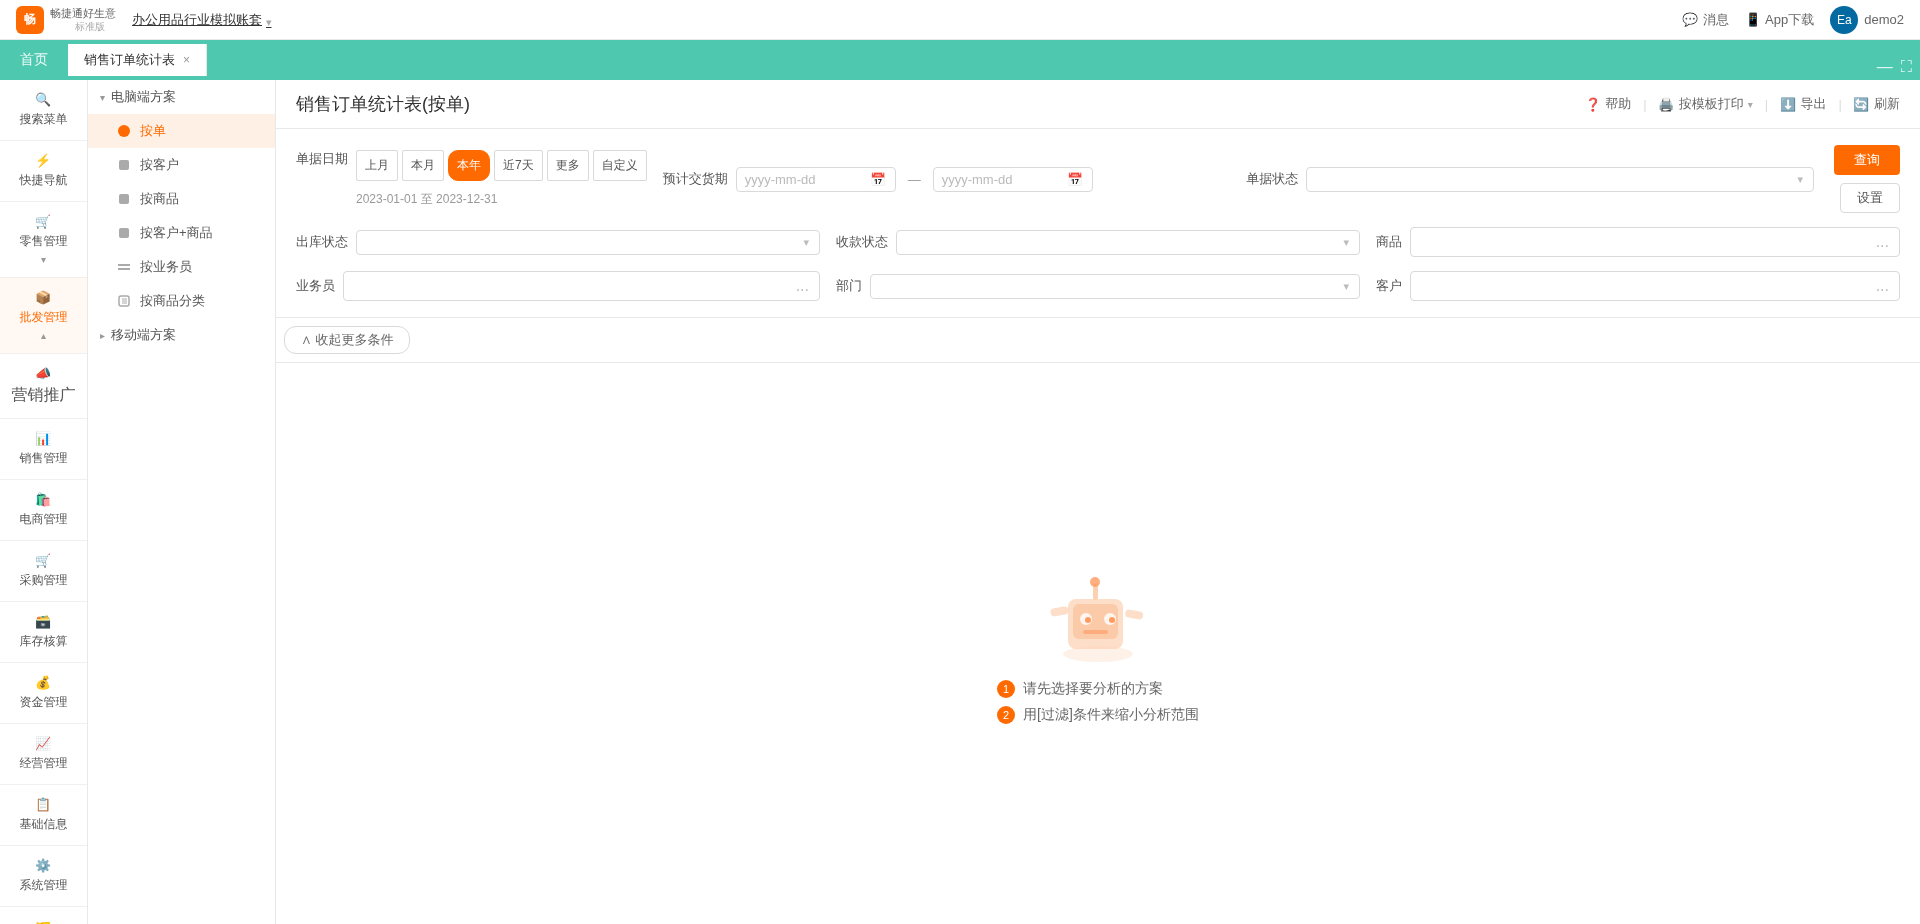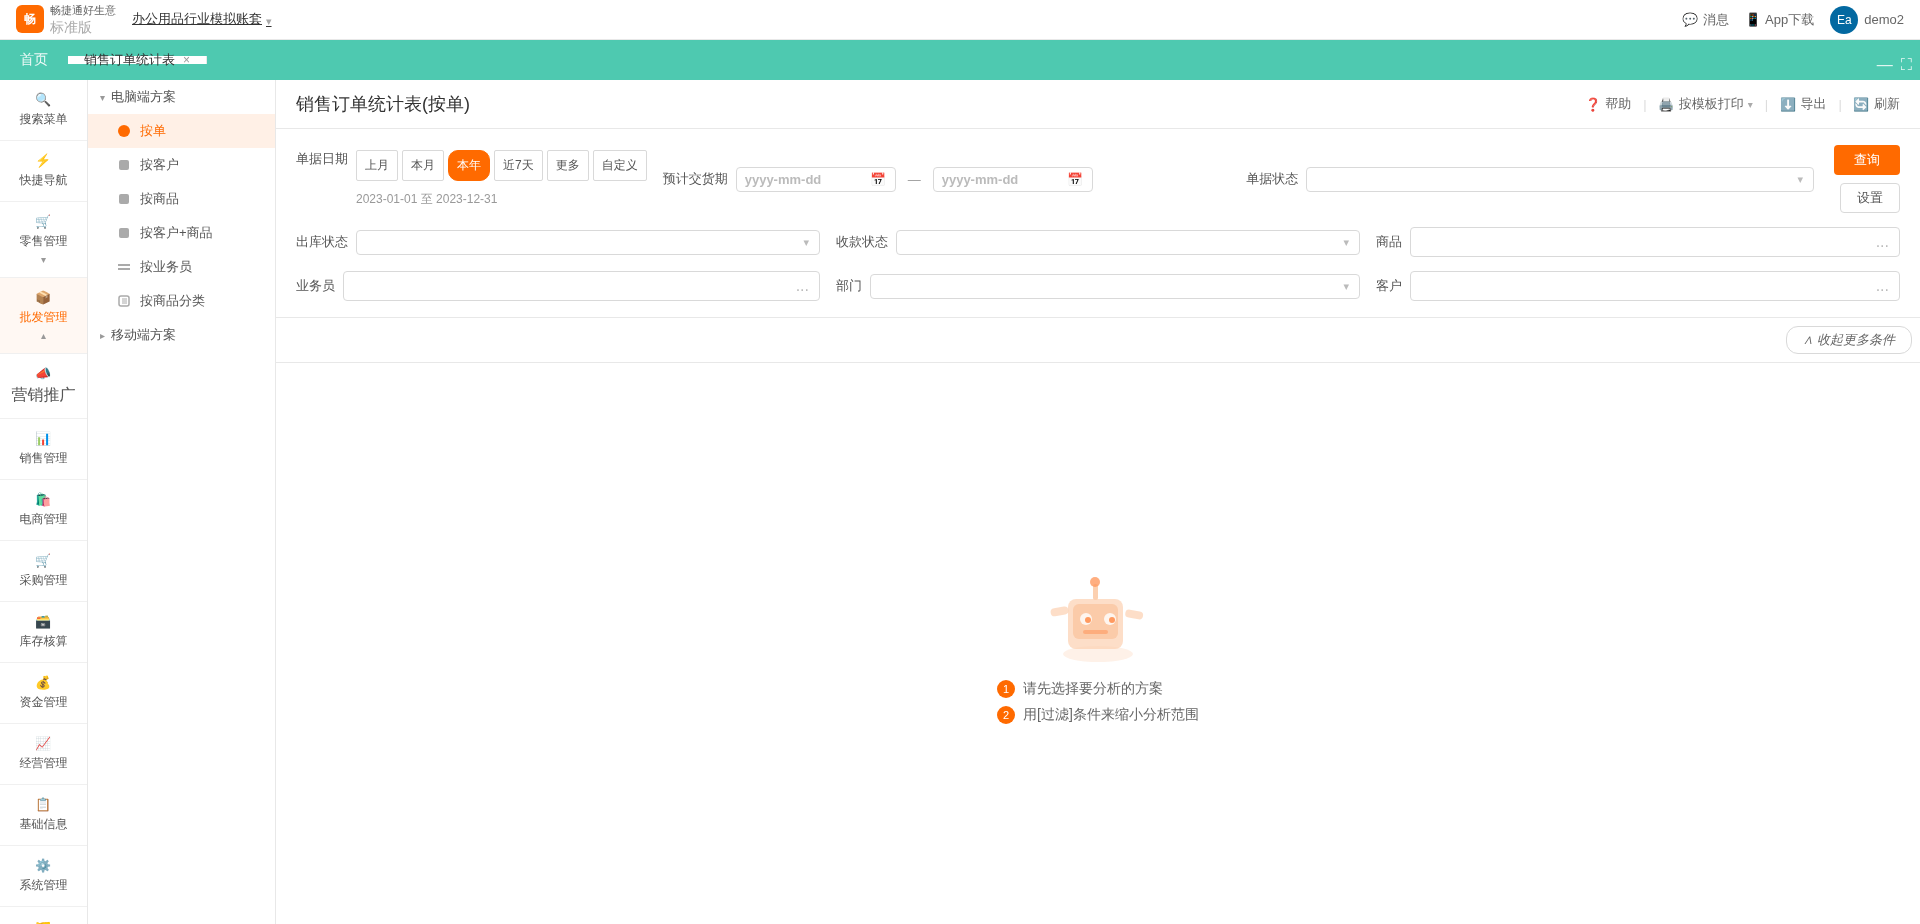--- a/index.html
+++ b/index.html
@@ -23,22 +23,22 @@
     .workspace-selector { display: flex; align-items: flex-end; gap: 4px; font-size: 13px; color: #333; cursor: pointer; padding: 4px 8px; border-radius: 4px; text-decoration: underline; }
     .top-bar-right { display: flex; align-items: center; gap: 16px; }
     .top-bar-action { display: flex; align-items: center; gap: 4px; color: #666; font-size: 13px; cursor: pointer; }
     .user-avatar { width: 28px; height: 28px; border-radius: 50%; background: #0369a1; display: flex; align-items: center; justify-content: center; color: #fff; font-size: 12px; }
 
     
     .tab-bar {
       background: #4ec9b0;
       height: 40px;
       display: flex;
-      align-items: flex-start;
-      padding: 16px 0;
+      align-items: flex-end;
+      padding: 4px 0;
       flex-shrink: 0;
     }
     .tab-home {
       padding: 0 20px;
       height: 100%;
       display: flex;
       align-items: center;
       color: rgba(255,255,255,0.9);
       font-size: 14px;
       cursor: pointer;
@@ -202,21 +202,20 @@
       padding: 4px 8px;
       font-size: 13px;
       color: #999;
       flex: 1;
       max-width: 160px;
       display: flex;
       align-items: flex-start;
       justify-content: space-between;
       cursor: pointer;
       background: #fff;
-      font-weight: bold;
     }
     .date-separator { color: #999; padding: 0 4px; }
     .filter-select {
       border: 1px solid #d9d9d9;
       border-radius: 4px;
       padding: 5px 10px;
       font-size: 13px;
       color: #999;
       flex: 1;
       display: flex;
@@ -246,27 +245,26 @@
       border: 1px solid #d9d9d9;
       border-radius: 4px;
       padding: 5px 16px;
       font-size: 13px;
       cursor: pointer;
     }
 
     
     .collapse-bar {
       display: flex;
-      justify-content: flex-end;
+      justify-content: flex-start;
       padding: 8px;
       cursor: pointer;
       background: #fff;
       border-bottom: 1px solid #e8e8e8;
       flex-shrink: 0;
-      font-style: italic;
     }
     .collapse-btn {
       display: flex; align-items: center; gap: 4px;
       font-size: 13px; color: #666;
       padding: 4px 16px;
       border: 1px solid #d9d9d9;
       border-radius: 12px;
       background: #fff;
       cursor: pointer;
     }
@@ -298,21 +296,21 @@
 <body>
 
 <div class="top-bar">
   <div class="top-bar-left">
     <div class="logo-area">
       <div class="logo-icon">
         <span>畅</span>
       </div>
       <div class="logo-text">
         <div>畅捷通好生意</div>
-        <div style="font-size:14px;color:#aaa;">标准版</div>
+        <div style="font-size:10px;color:#aaa;margin-left:25px;">标准版</div>
       </div>
     </div>
     <div class="workspace-selector">
       <span>办公用品行业模拟账套</span>
       <span style="font-size:11px;color:#aaa;">▾</span>
     </div>
   </div>
   <div class="top-bar-right">
     <div class="top-bar-action">
       <span>💬</span>

